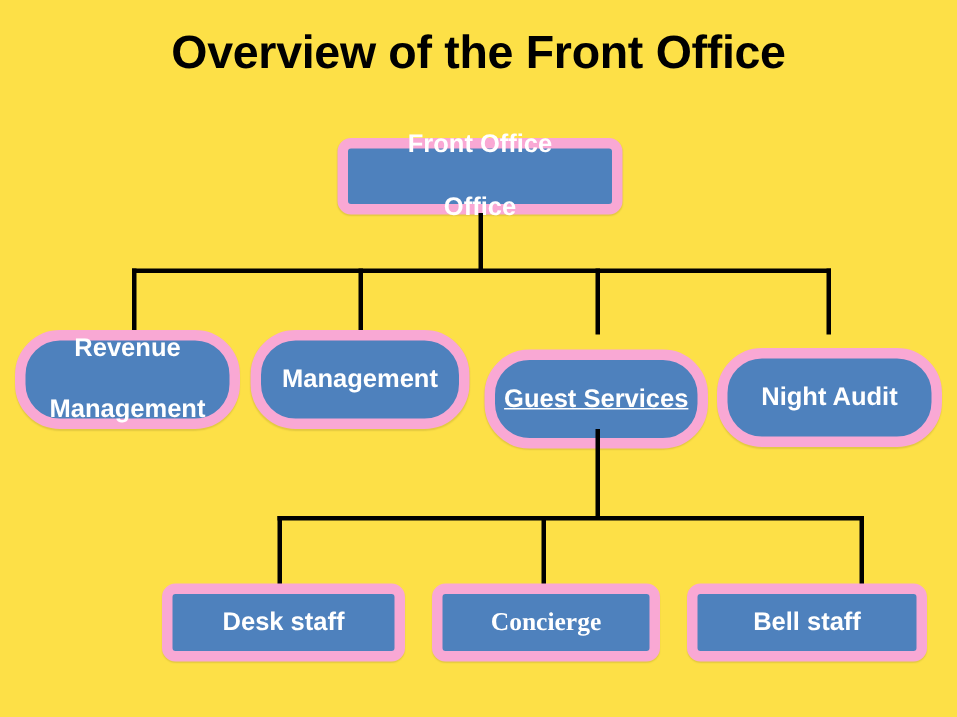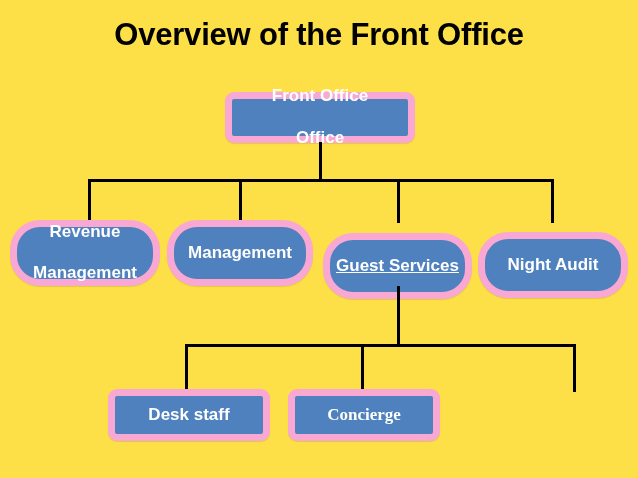--- a/index.html
+++ b/index.html
@@ -107,14 +107,17 @@
   <div class="conn conn-v" style="left:573px; top:344px; width:3px; height:48px;"></div>
 
   <div class="node node-leaf" style="left:108px; top:389px; width:162px; height:52px;">
     <span>Desk staff</span>
   </div>
 
   <div class="node node-leaf" style="left:288px; top:389px; width:152px; height:52px;font-family:Liberation Serif, serif;">
     <span>Concierge</span>
   </div>
 
+  <div class="node node-leaf" style="left:458px; top:389px; width:160px; height:52px;">
+    <span>Bell staff</span>
+  </div>
 
 </div>
 
 </body></html>

